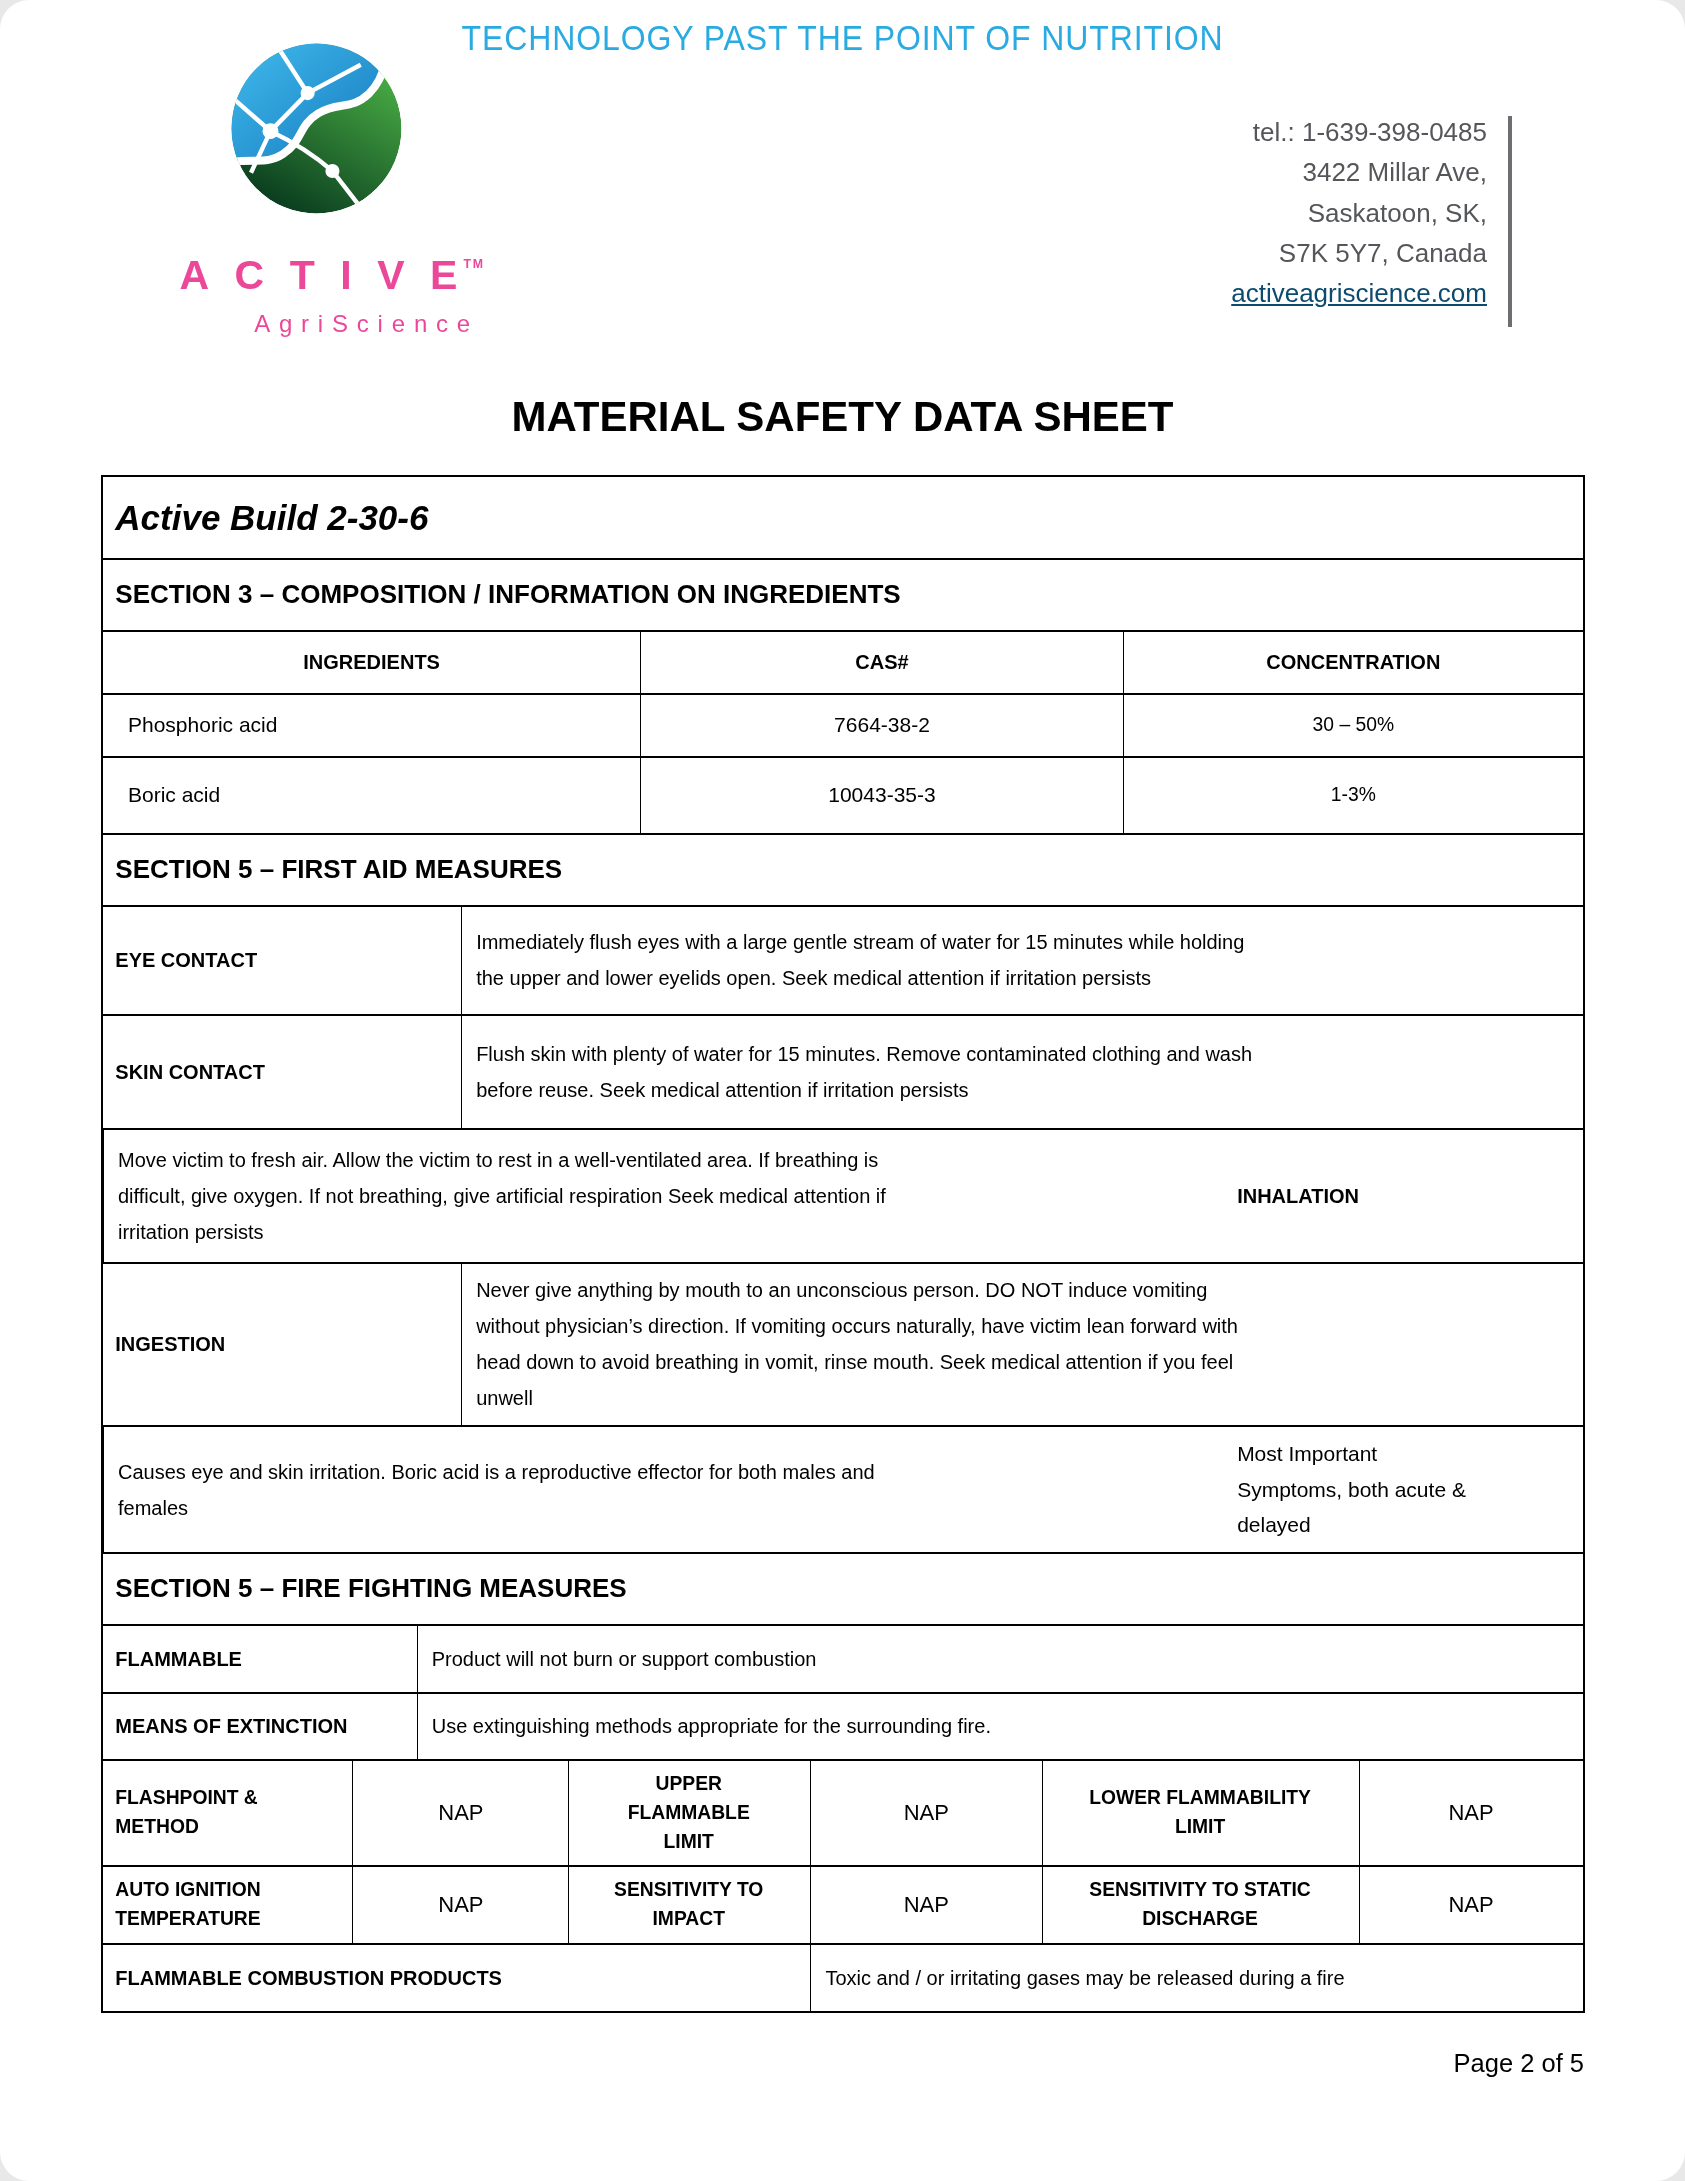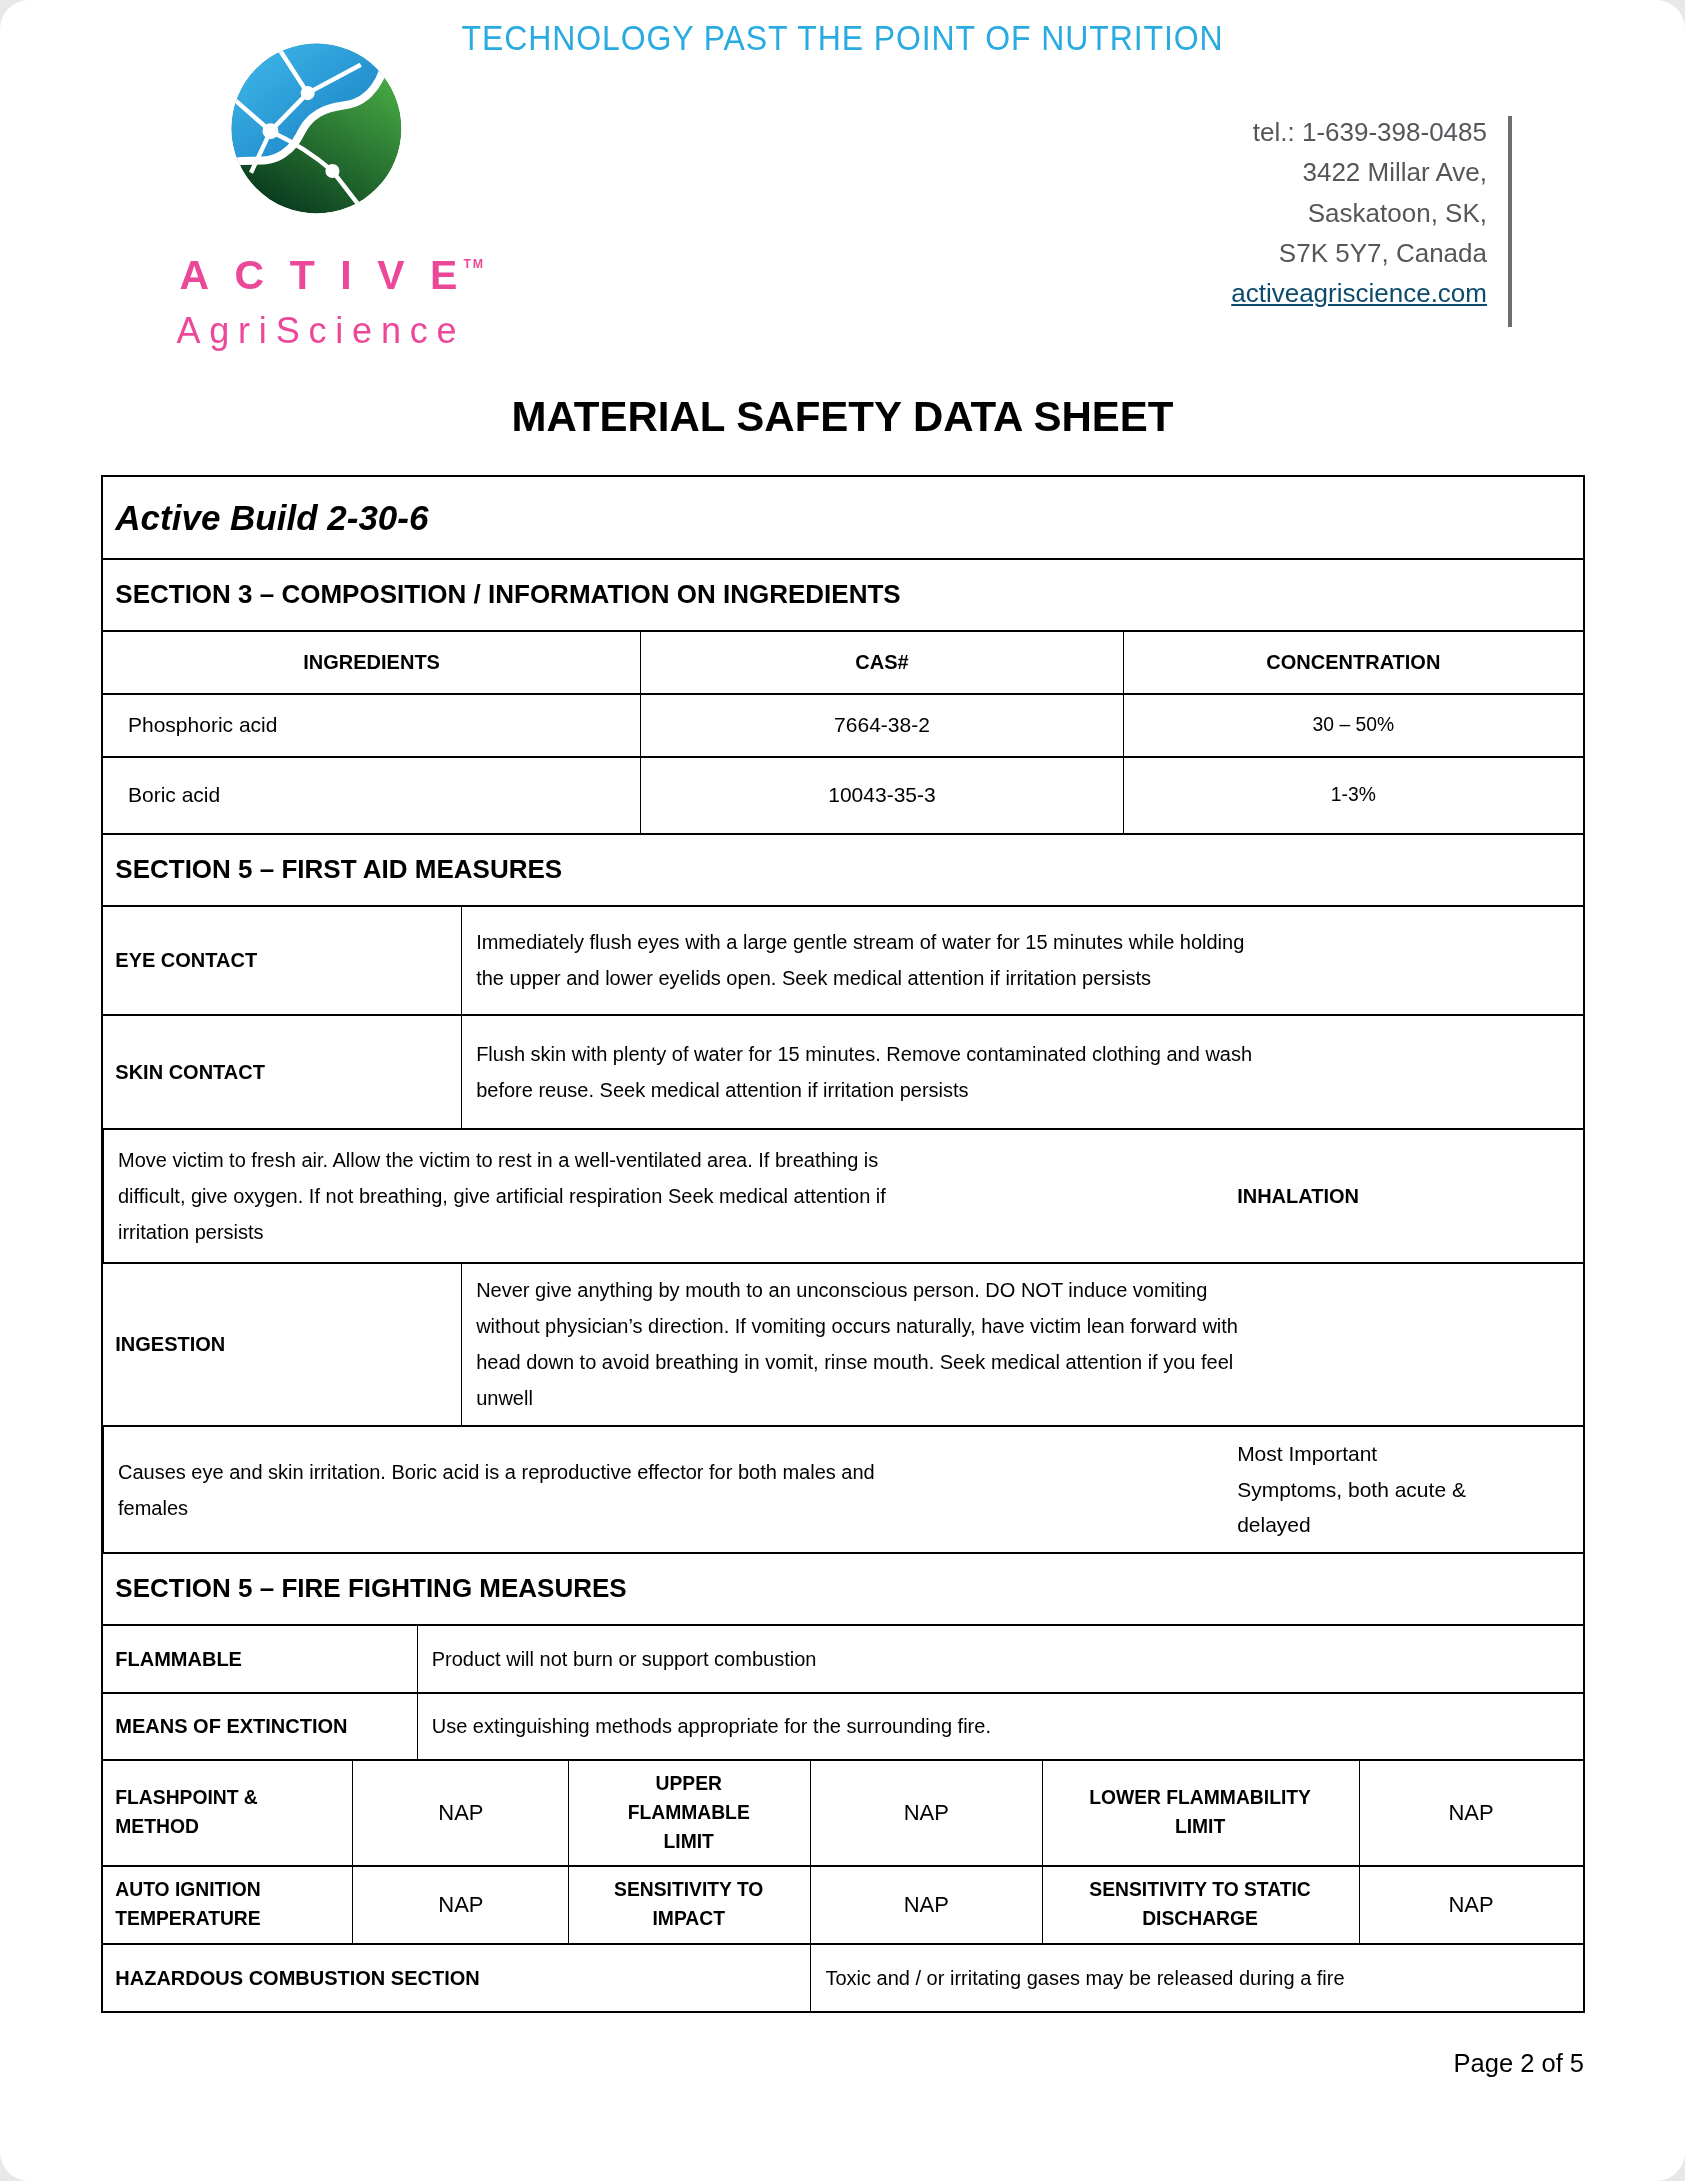--- a/index.html
+++ b/index.html
@@ -13,21 +13,21 @@
   
   .tagline {
     position:absolute; top:17.6px; left:0; width:100%; text-align:center;
     font-size:32px; font-weight:400; color:#29ABE2; letter-spacing:0.9px;
     transform:scaleY(1.12); transform-origin:top center;
   }
   .logo-block { position:absolute; left:154px; top:40px; width:325px; text-align:center; color:#ec4899; }
   .globe { width:177px; height:177px; display:block; margin:0 auto; }
   .brand-line { margin-top:35px; font-size:41px; font-weight:600; letter-spacing:25.5px; text-indent:25.5px; white-space:nowrap; position:relative; }
   .brand-tm { font-size:12.3px; letter-spacing:1.8px; position:relative; top:-21px; margin-left:-19.3px; }
-  .brand-sub { margin-top:10.5px; font-size:36px; font-weight:500; letter-spacing:8.8px; text-indent:8.8px; white-space:nowrap; }
+  .brand-sub { margin-top:10.5px; font-size:24px; font-weight:500; letter-spacing:8.8px; text-indent:8.8px; white-space:nowrap;text-align:right; }
 
   .contact { position:absolute; top:112px; right:198px; text-align:right; font-size:26px; line-height:1.55; color:#55565A; }
   .contact a { color:#0c4a6e; text-decoration:underline; cursor:pointer; }
   .vbar { position:absolute; left:1508px; top:116px; width:4.4px; height:211px; background:#6D6E71; }
 
   
   .title { position:absolute; top:393px; left:0; width:100%; text-align:center;
            font-size:42px; font-weight:bold; margin:0; }
 
   
@@ -221,21 +221,21 @@
       <div class="cell nap center g2 bl">NAP</div>
       <div class="cell label gridlabel center g3 bl">SENSITIVITY TO
 IMPACT</div>
       <div class="cell nap center g4 bl">NAP</div>
       <div class="cell label gridlabel center g5 bl">SENSITIVITY TO STATIC
 DISCHARGE</div>
       <div class="cell nap center g6 bl">NAP</div>
     </div>
 
     <div class="row r-haz">
-      <div class="cell label w-hza">HAZARDOUS COMBUSTION SECTION</div>
+      <div class="cell label w-hza">FLAMMABLE COMBUSTION PRODUCTS</div>
       <div class="cell w-hzb bl">Toxic and / or irritating gases may be released during a fire</div>
     </div>
 
   </div>
 
   <div class="footer">Page 2 of 5</div>
 
 </div>
 
 

